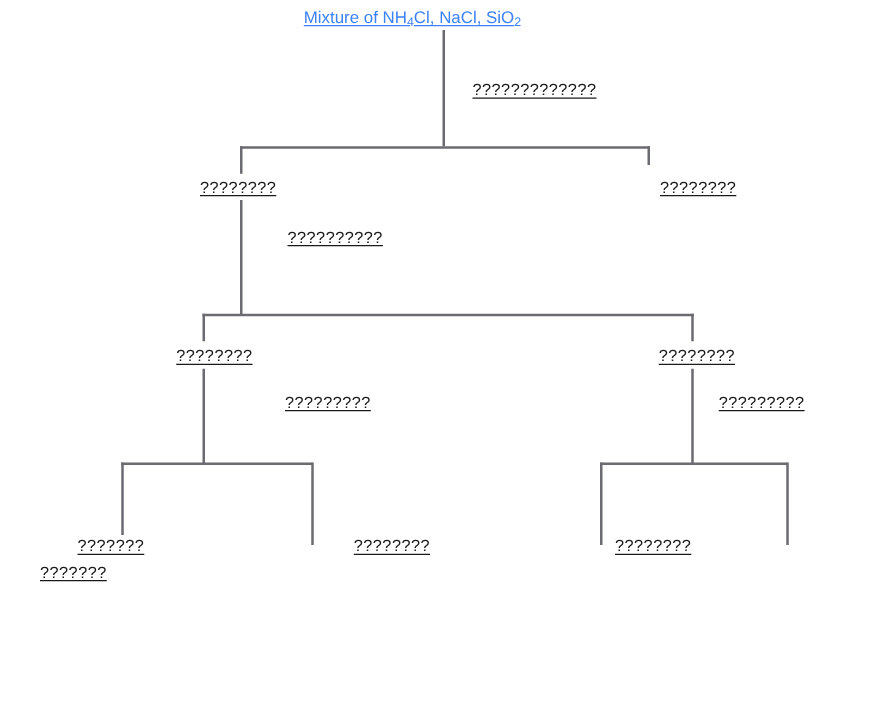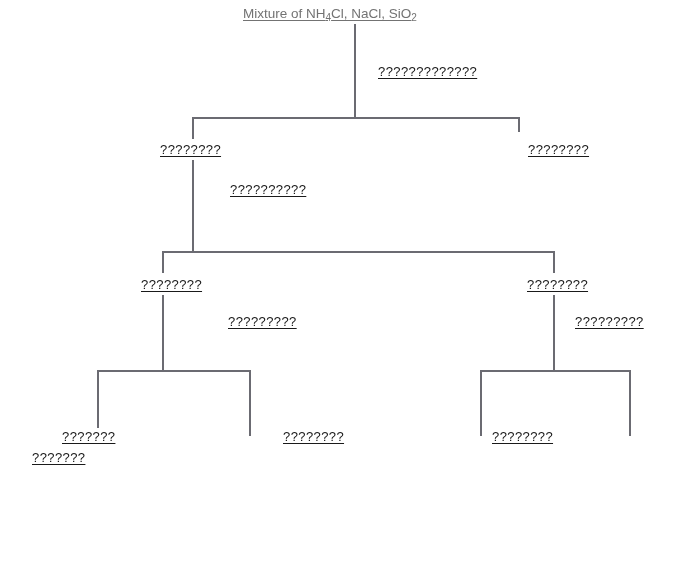--- a/index.html
+++ b/index.html
@@ -34,21 +34,21 @@
     color: #1a1a1a;
     font-size: 13px;
     line-height: 15px;
     text-decoration: underline;
     text-underline-offset: 2px;
     letter-spacing: 0.2px;
   }
   .title {
     position: absolute;
     white-space: nowrap;
-    color: #737373;
+    color: #3b82f6;
     font-size: 13.5px;
     line-height: 16px;
     text-decoration: underline;
     text-underline-offset: 2px;
   }
   .title sub {
     font-size: 10px;
     vertical-align: baseline;
     position: relative;
     top: 3px;

